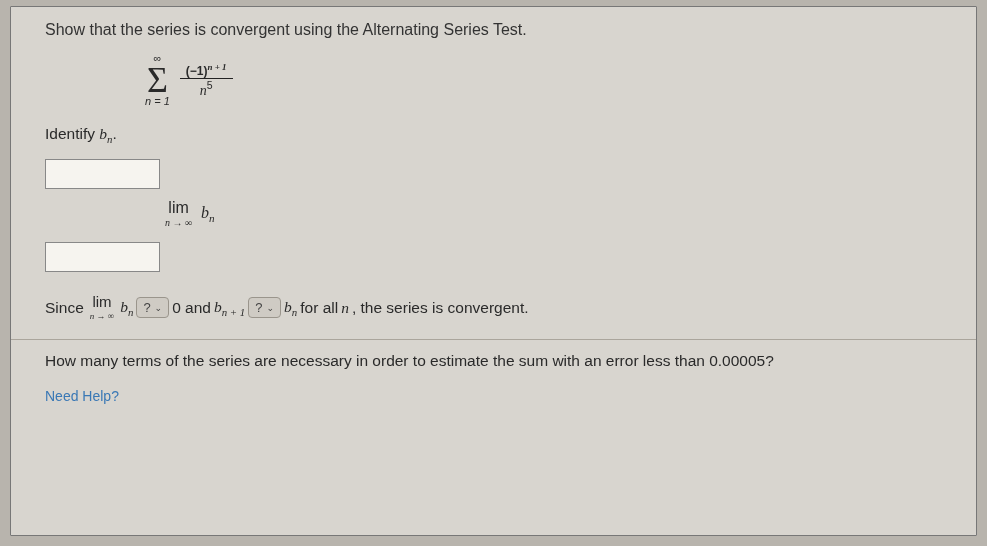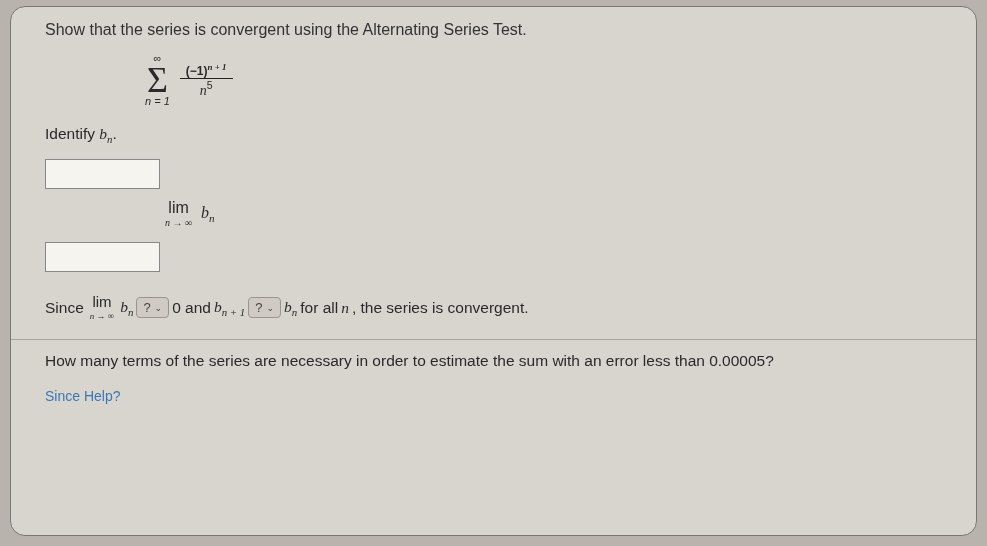--- a/index.html
+++ b/index.html
@@ -9,21 +9,21 @@
     font-family: Arial, Helvetica, sans-serif;
     background: #b8b4ad;
     color: #2a2a2a;
     width: 987px;
     height: 546px;
     overflow: hidden;
   }
   .card {
     background: #d8d5cf;
     border: 1px solid #777;
-    border-radius: 15px;
+    border-radius: 1px;
     margin: 6px 10px 0 10px;
     padding: 14px 22px 10px 34px;
     position: relative;
     min-height: 530px;
   }
   .prompt { font-size: 16px; color: #333; margin-bottom: 8px; }
   .sigma-block {
     display: flex;
     align-items: center;
     margin-left: 100px;
@@ -144,15 +144,15 @@
     <span>for all</span>
     <span class="ital">n</span>
       <span>, the series is convergent.</span>
   </div>
 
   <div class="hr"></div>
 
   <div class="how-row">How many terms of the series are necessary in order to estimate the sum with an error less than 0.00005?</div>
 
 
-  <div class="need">Since Help?</div>
+  <div class="need">Need Help?</div>
 
 </div>
 
 </body></html>

